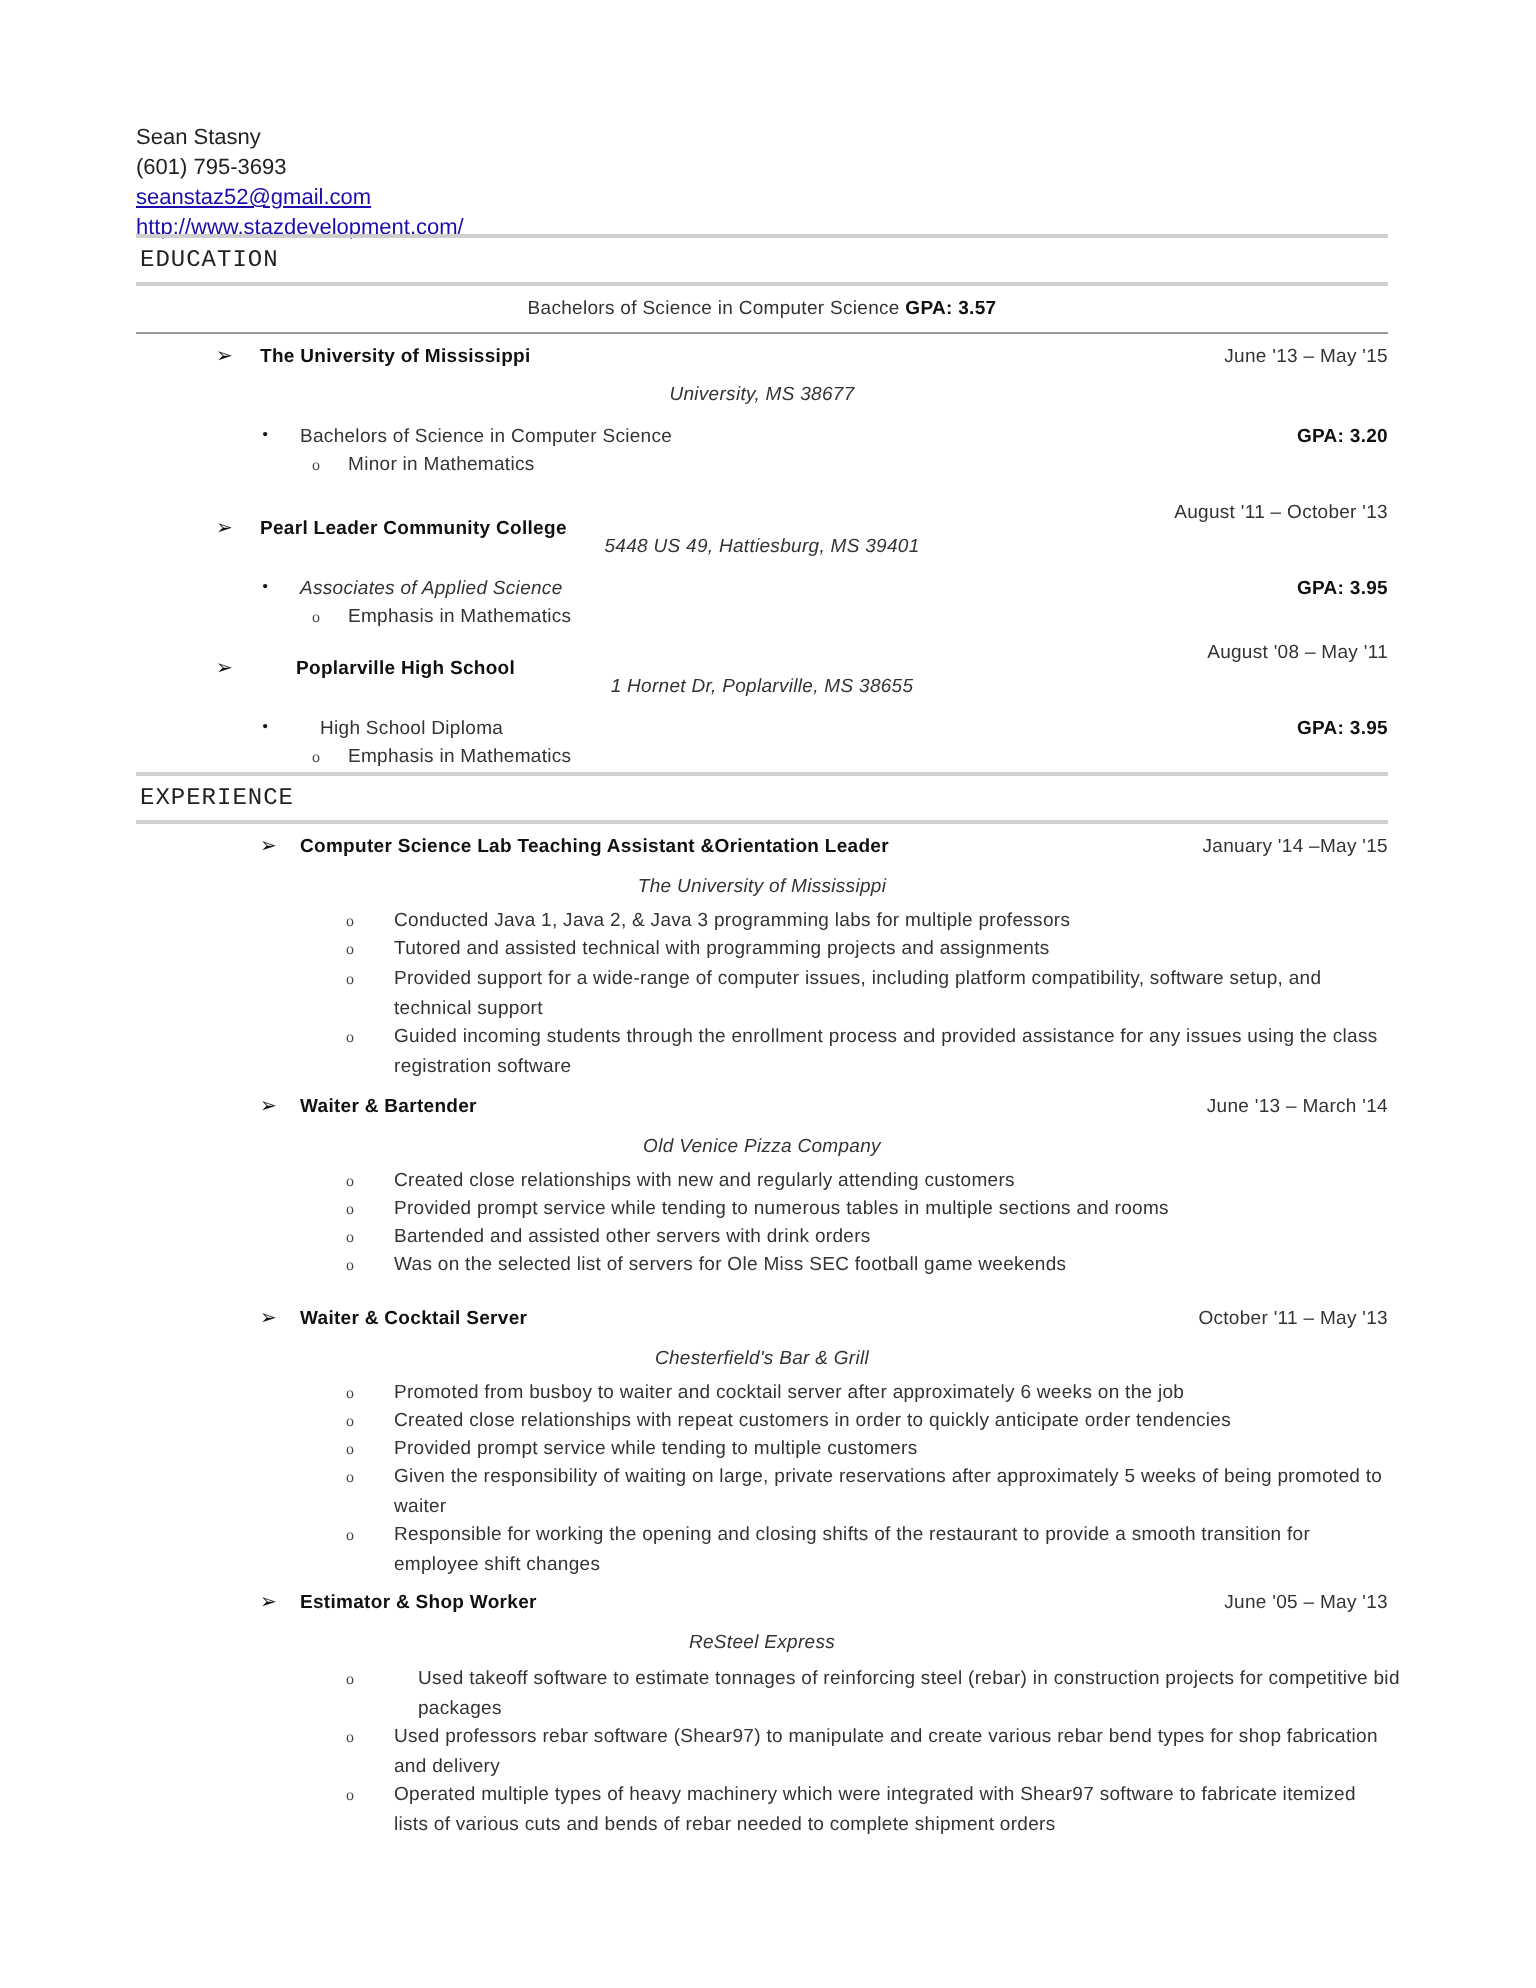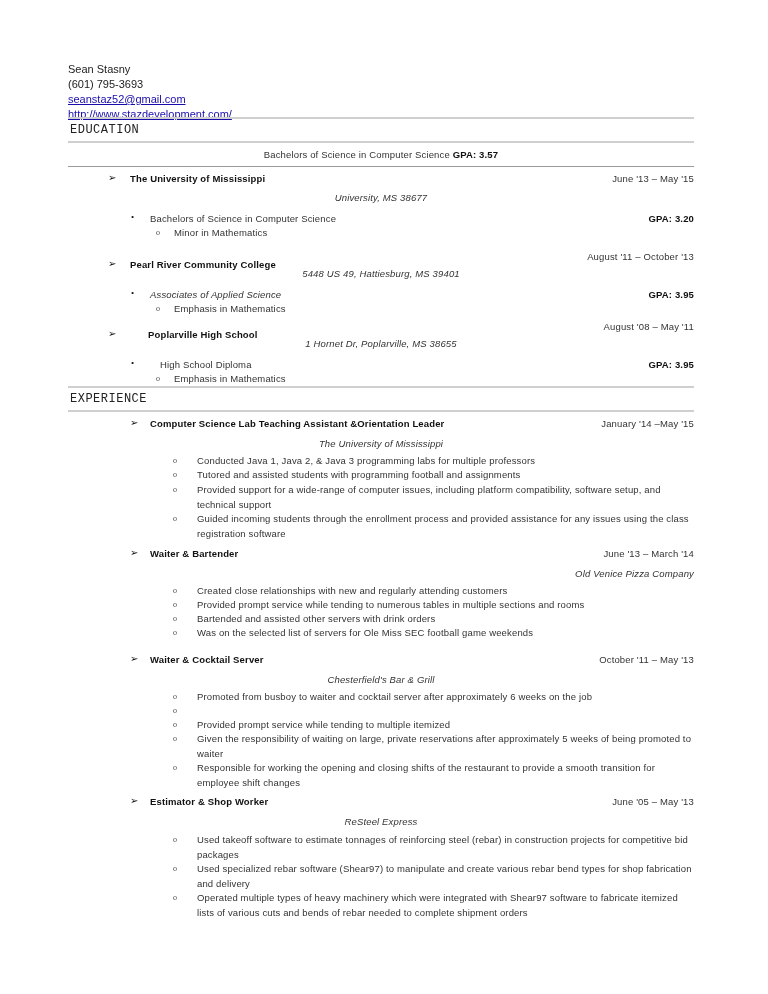--- a/index.html
+++ b/index.html
@@ -49,21 +49,21 @@
   <span class="right cal" style="top:173px;">June '13 – May '15</span>
   <div class="center-line cal italic" style="top:192px;">University, MS 38677</div>
   <span class="dot" style="left:131px; top:212px;">•</span>
   <span class="abs cal" style="left:150px; top:213px;">Bachelors of Science in Computer Science</span>
   <span class="right cal bold" style="top:213px;">GPA: 3.20</span>
   <span class="ring" style="left:156px; top:228px;">o</span>
   <span class="abs cal" style="left:174px; top:227px;">Minor in Mathematics</span>
 
   <span class="right cal" style="top:251px;">August '11 – October '13</span>
   <span class="arrow" style="left:108px; top:258px;">➢</span>
-  <span class="abs cal bold" style="left:130px; top:259px;">Pearl River Community College</span>
+  <span class="abs cal bold" style="left:130px; top:259px;">Pearl Leader Community College</span>
   <div class="center-line cal italic" style="top:266px; left:68px;"></div>
   <div class="center-line cal italic" style="top:268px;">5448 US 49, Hattiesburg, MS 39401</div>
   <span class="dot" style="left:131px; top:288px;">•</span>
   <span class="abs cal" style="left:150px; top:289px;font-style:italic;">Associates of Applied Science</span>
   <span class="right cal bold" style="top:289px;">GPA: 3.95</span>
   <span class="ring" style="left:156px; top:304px;">o</span>
   <span class="abs cal" style="left:174px; top:303px;">Emphasis in Mathematics</span>
 
   <span class="right cal" style="top:321px;">August '08 – May '11</span>
   <span class="arrow" style="left:108px; top:328px;">➢</span>
@@ -79,57 +79,58 @@
   <div class="section-title" style="top:392px;">EXPERIENCE</div>
   <div class="rule" style="top:410px;"></div>
 
   <span class="arrow" style="left:130px; top:417px;">➢</span>
   <span class="abs cal bold" style="left:150px; top:418px;">Computer Science Lab Teaching Assistant &amp;Orientation Leader</span>
   <span class="right cal" style="top:418px;">January '14 –May '15</span>
   <div class="center-line cal italic" style="top:438px;">The University of Mississippi</div>
   <span class="ring" style="left:173px; top:456px;">o</span>
   <div class="bullet-text cal" style="top:454px;">Conducted Java 1, Java 2, &amp; Java 3 programming labs for multiple professors</div>
   <span class="ring" style="left:173px; top:470px;">o</span>
-  <div class="bullet-text cal" style="top:468px;">Tutored and assisted students with programming football and assignments</div>
+  <div class="bullet-text cal" style="top:468px;">Tutored and assisted technical with programming projects and assignments</div>
   <span class="ring" style="left:173px; top:485px;">o</span>
   <div class="bullet-text cal" style="top:483px;">Provided support for a wide-range of computer issues, including platform compatibility, software setup, and technical support</div>
   <span class="ring" style="left:173px; top:514px;">o</span>
   <div class="bullet-text cal" style="top:512px;">Guided incoming students through the enrollment process and provided assistance for any issues using the class registration software</div>
 
   <span class="arrow" style="left:130px; top:547px;">➢</span>
   <span class="abs cal bold" style="left:150px; top:548px;">Waiter &amp; Bartender</span>
   <span class="right cal" style="top:548px;">June '13 – March '14</span>
-  <div class="center-line cal italic" style="top:568px;text-align:right;">Old Venice Pizza Company</div>
+  <div class="center-line cal italic" style="top:568px;">Old Venice Pizza Company</div>
   <span class="ring" style="left:173px; top:586px;">o</span>
   <div class="bullet-text cal" style="top:584px;">Created close relationships with new and regularly attending customers</div>
   <span class="ring" style="left:173px; top:600px;">o</span>
   <div class="bullet-text cal" style="top:598px;">Provided prompt service while tending to numerous tables in multiple sections and rooms</div>
   <span class="ring" style="left:173px; top:614px;">o</span>
   <div class="bullet-text cal" style="top:612px;">Bartended and assisted other servers with drink orders</div>
   <span class="ring" style="left:173px; top:628px;">o</span>
   <div class="bullet-text cal" style="top:626px;">Was on the selected list of servers for Ole Miss SEC football game weekends</div>
 
   <span class="arrow" style="left:130px; top:653px;">➢</span>
   <span class="abs cal bold" style="left:150px; top:654px;">Waiter &amp; Cocktail Server</span>
   <span class="right cal" style="top:654px;">October '11 – May '13</span>
   <div class="center-line cal italic" style="top:674px;">Chesterfield's Bar &amp; Grill</div>
   <span class="ring" style="left:173px; top:692px;">o</span>
   <div class="bullet-text cal" style="top:690px;">Promoted from busboy to waiter and cocktail server after approximately 6 weeks on the job</div>
   <span class="ring" style="left:173px; top:706px;">o</span>
+  <div class="bullet-text cal" style="top:704px;">Created close relationships with repeat customers in order to quickly anticipate order tendencies</div>
   <span class="ring" style="left:173px; top:720px;">o</span>
-  <div class="bullet-text cal" style="top:718px;">Provided prompt service while tending to multiple itemized</div>
+  <div class="bullet-text cal" style="top:718px;">Provided prompt service while tending to multiple customers</div>
   <span class="ring" style="left:173px; top:734px;">o</span>
   <div class="bullet-text cal" style="top:732px;">Given the responsibility of  waiting on large, private reservations after approximately 5 weeks of being promoted to waiter</div>
   <span class="ring" style="left:173px; top:763px;">o</span>
   <div class="bullet-text cal" style="top:761px;">Responsible for working the opening and closing shifts of the restaurant to provide a smooth transition for employee shift changes</div>
 
   <span class="arrow" style="left:130px; top:795px;">➢</span>
   <span class="abs cal bold" style="left:150px; top:796px;">Estimator &amp; Shop Worker</span>
   <span class="right cal" style="top:796px;">June '05 – May '13</span>
   <div class="center-line cal italic" style="top:816px;">ReSteel Express</div>
   <span class="ring" style="left:173px; top:835px;">o</span>
-  <div class="bullet-text cal" style="top:833px;">Used takeoff software to estimate tonnages of reinforcing steel (rebar) in construction projects for competitive bid packages</div>
+  <div class="bullet-text cal" style="top:833px;margin-left:12px;">Used takeoff software to estimate tonnages of reinforcing steel (rebar) in construction projects for competitive bid packages</div>
   <span class="ring" style="left:173px; top:864px;">o</span>
-  <div class="bullet-text cal" style="top:862px;">Used specialized rebar software (Shear97) to manipulate and create various rebar bend types for shop fabrication and delivery</div>
+  <div class="bullet-text cal" style="top:862px;">Used professors rebar software (Shear97) to manipulate and create various rebar bend types for shop fabrication and delivery</div>
   <span class="ring" style="left:173px; top:893px;">o</span>
   <div class="bullet-text cal" style="top:891px;">Operated multiple types of heavy machinery which were integrated with Shear97 software to fabricate itemized lists of various cuts and bends of rebar needed to complete shipment orders</div>
 
 </div>
 
 </body></html>

